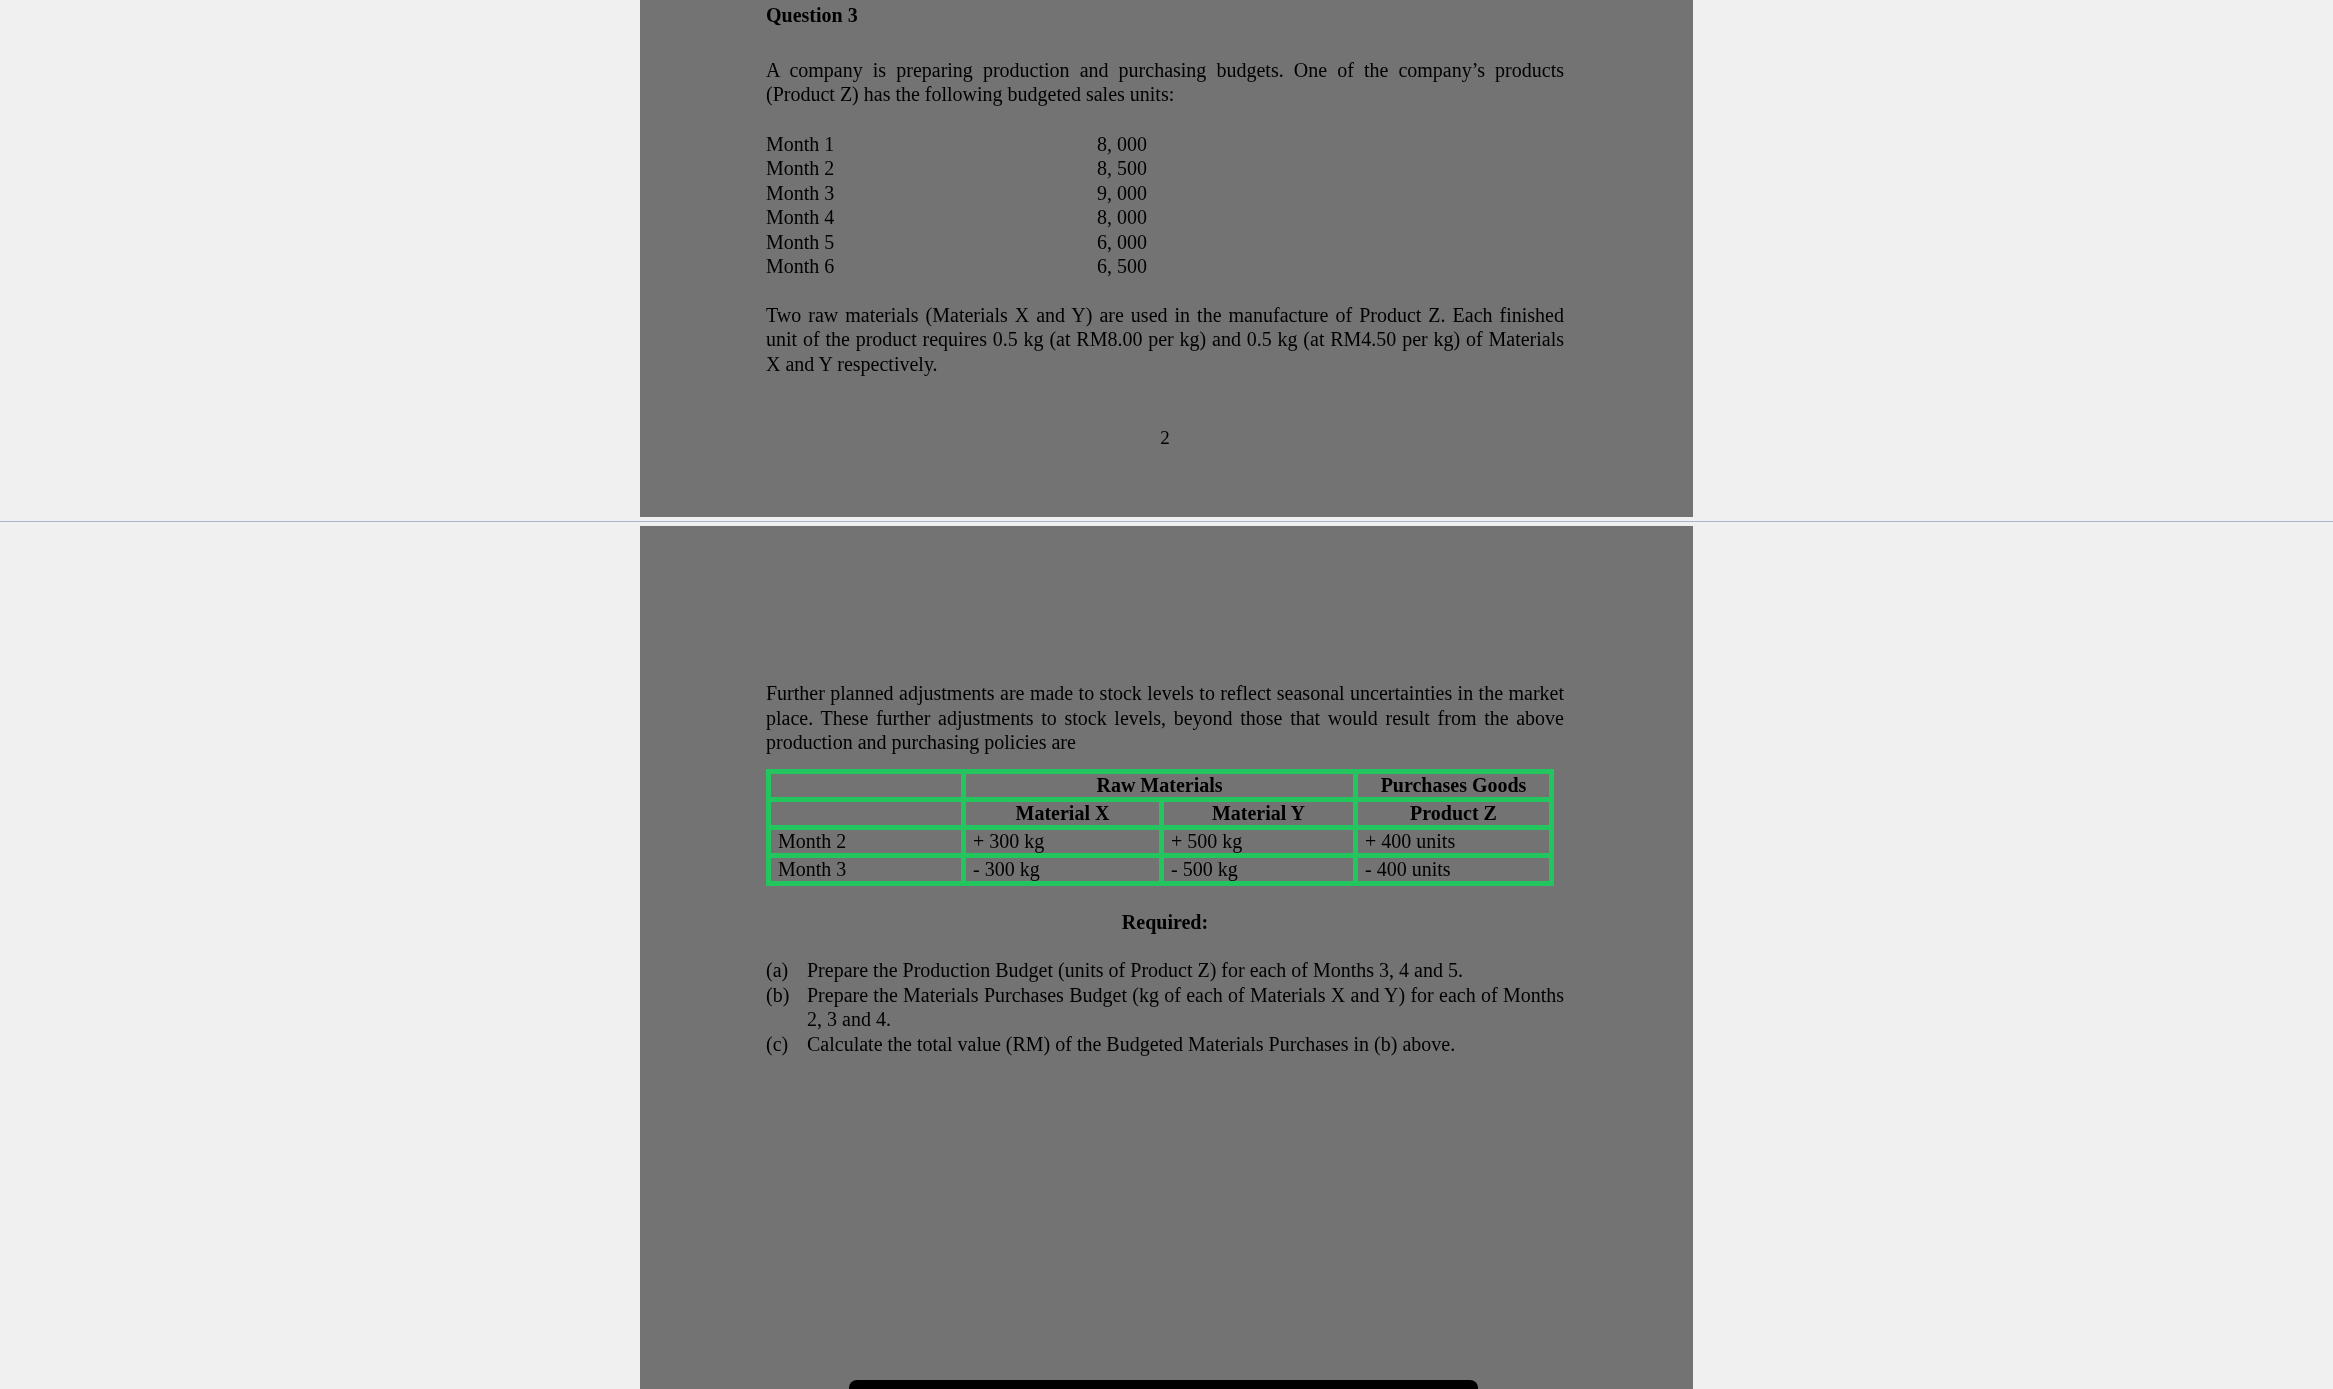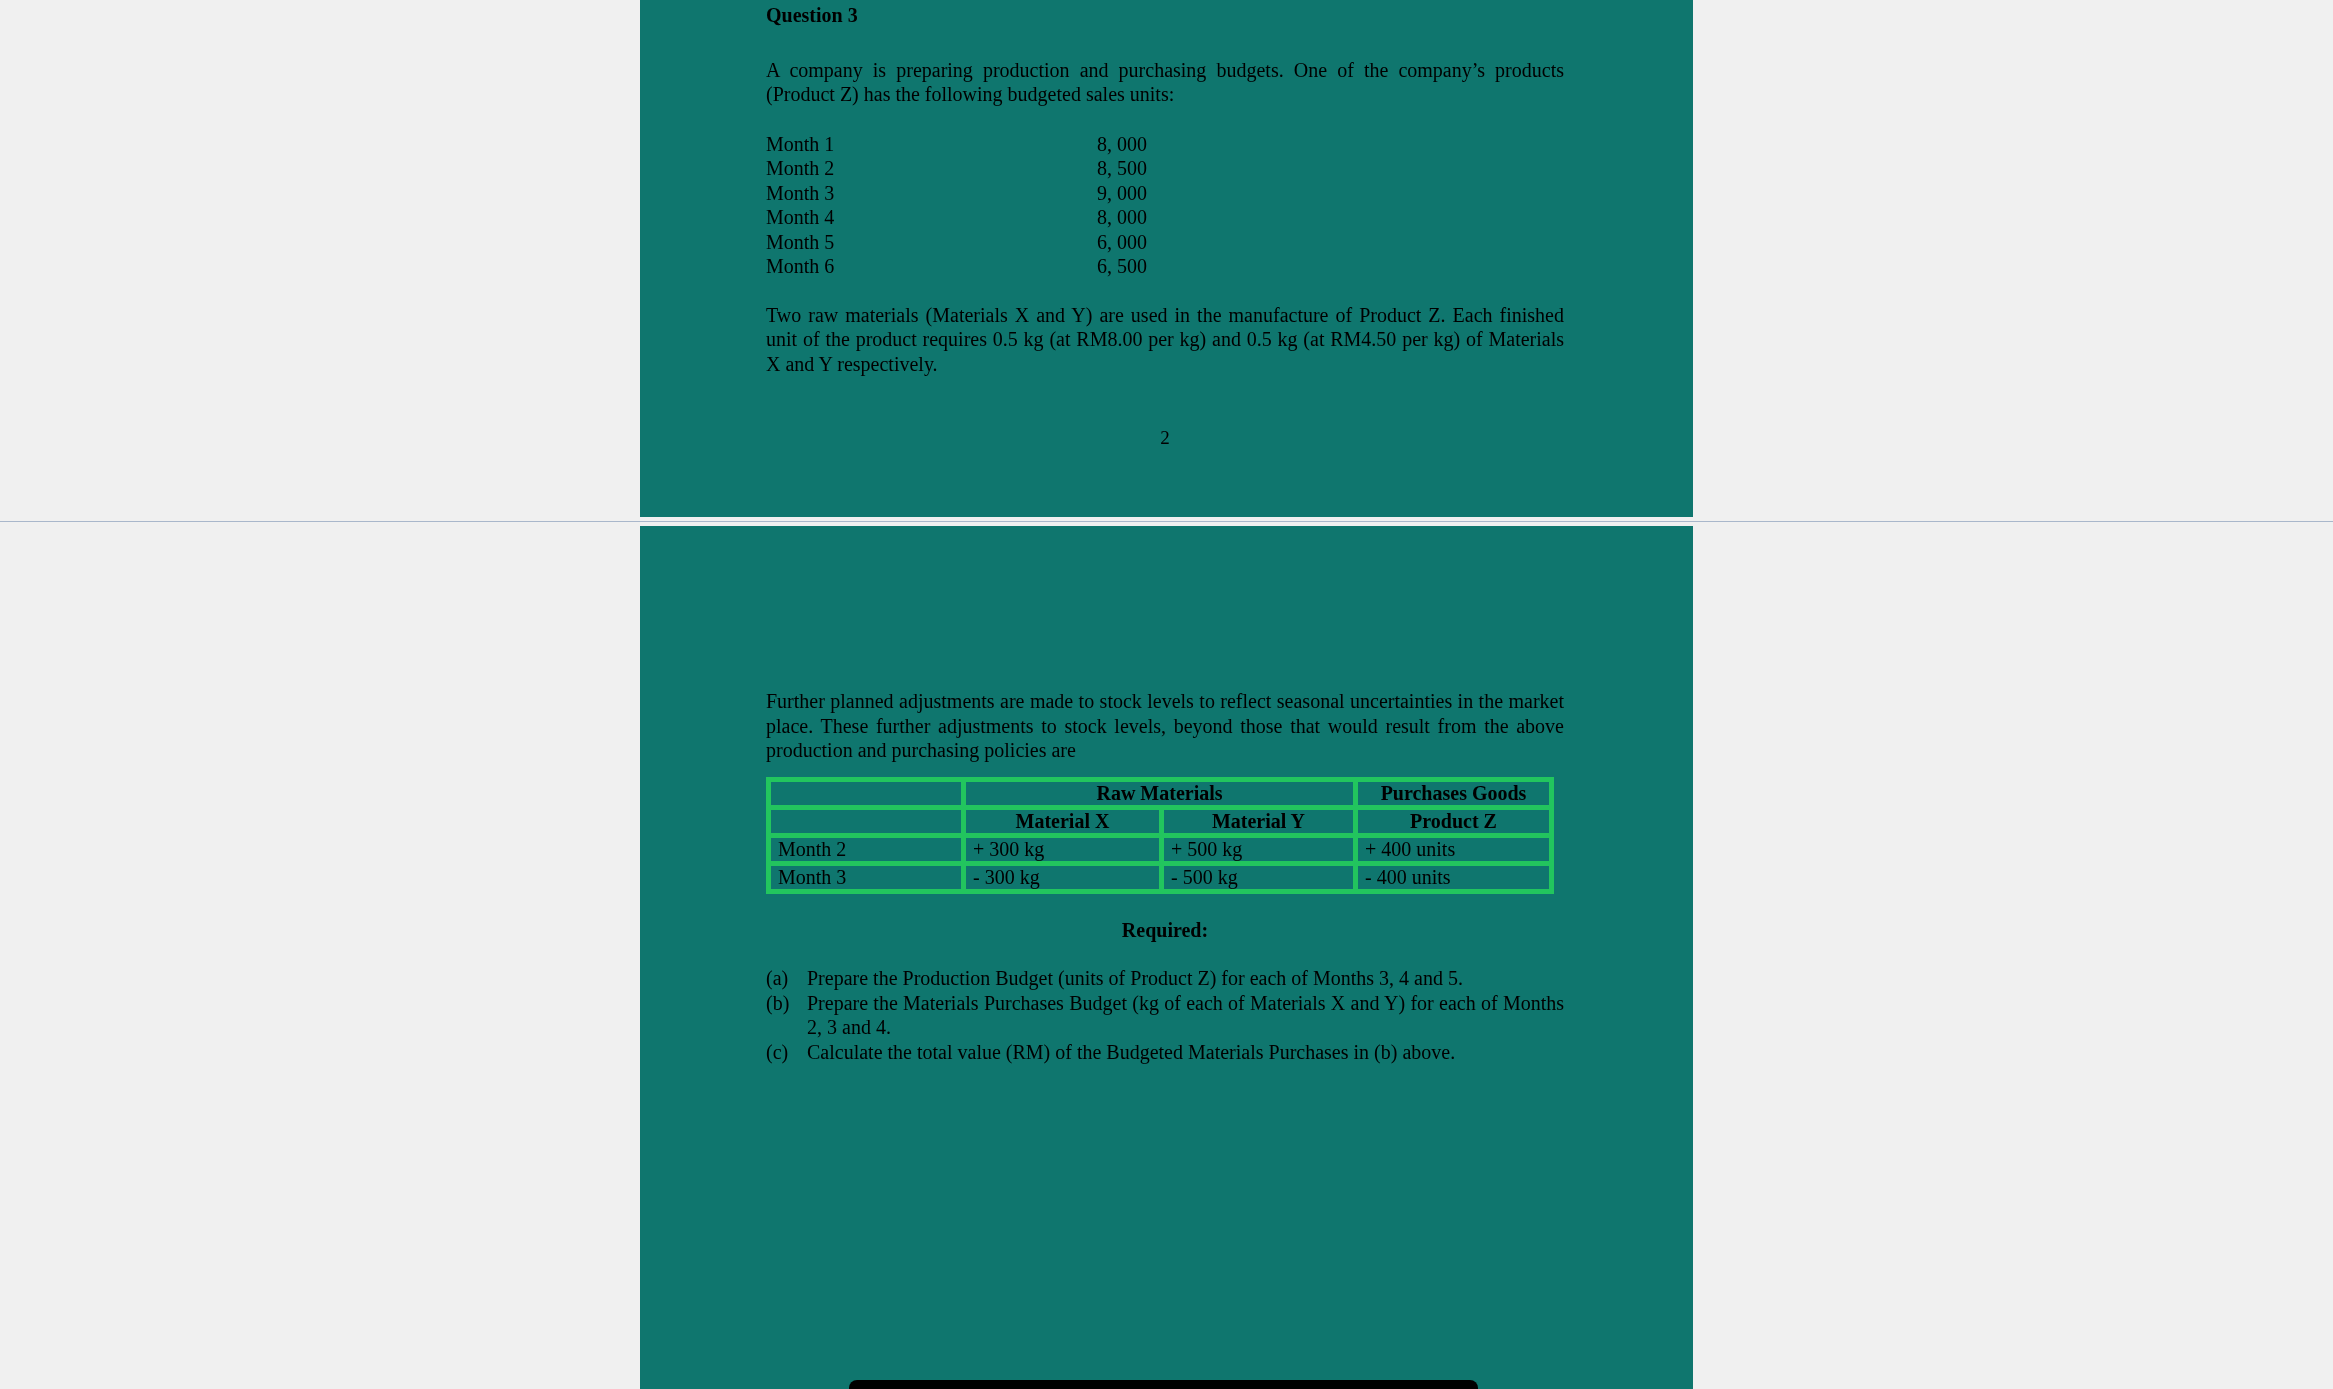--- a/index.html
+++ b/index.html
@@ -12,21 +12,21 @@
   }
   .viewport {
     position: relative;
     width: 2333px;
     height: 1389px;
     overflow: hidden;
   }
   .page {
     width: 1053px;
     margin: 0 auto;
-    background: #0f766e;
+    background: #737373;
   }
   .page-1 {
     height: 517px;
     padding: 3px 129px 0 126px;
     overflow: hidden;
   }
   .page-2 {
     height: 960px;
     padding: 139px 129px 0 126px;
   }
@@ -60,21 +60,21 @@
   }
   .sales-row .month-cell { width: 331px; }
   .materials-para { margin-top: 24px; }
   .page-number {
     margin-top: 50px;
     font-size: 19px;
     line-height: 24px;
     text-align: center;
   }
   .production-para { }
-  .adjust-para { margin-top: 24px; }
+  .adjust-para { margin-top: 16px; }
   table.adjust-table {
     margin-top: 14px;
     border-collapse: collapse;
     table-layout: fixed;
     width: 783px;
   }
   .adjust-table th, .adjust-table td {
     border: 5px solid #22c55e;
     font-size: 20px;
     line-height: 23px;

